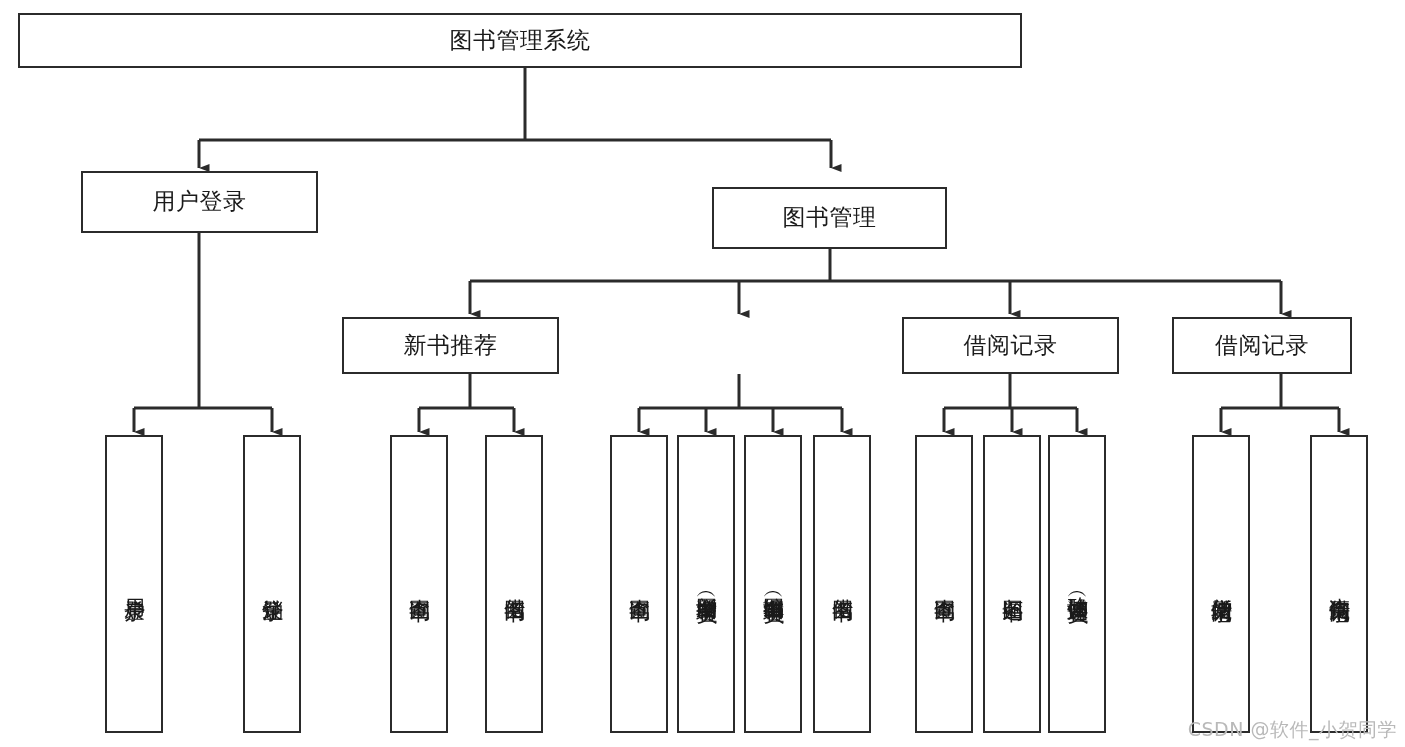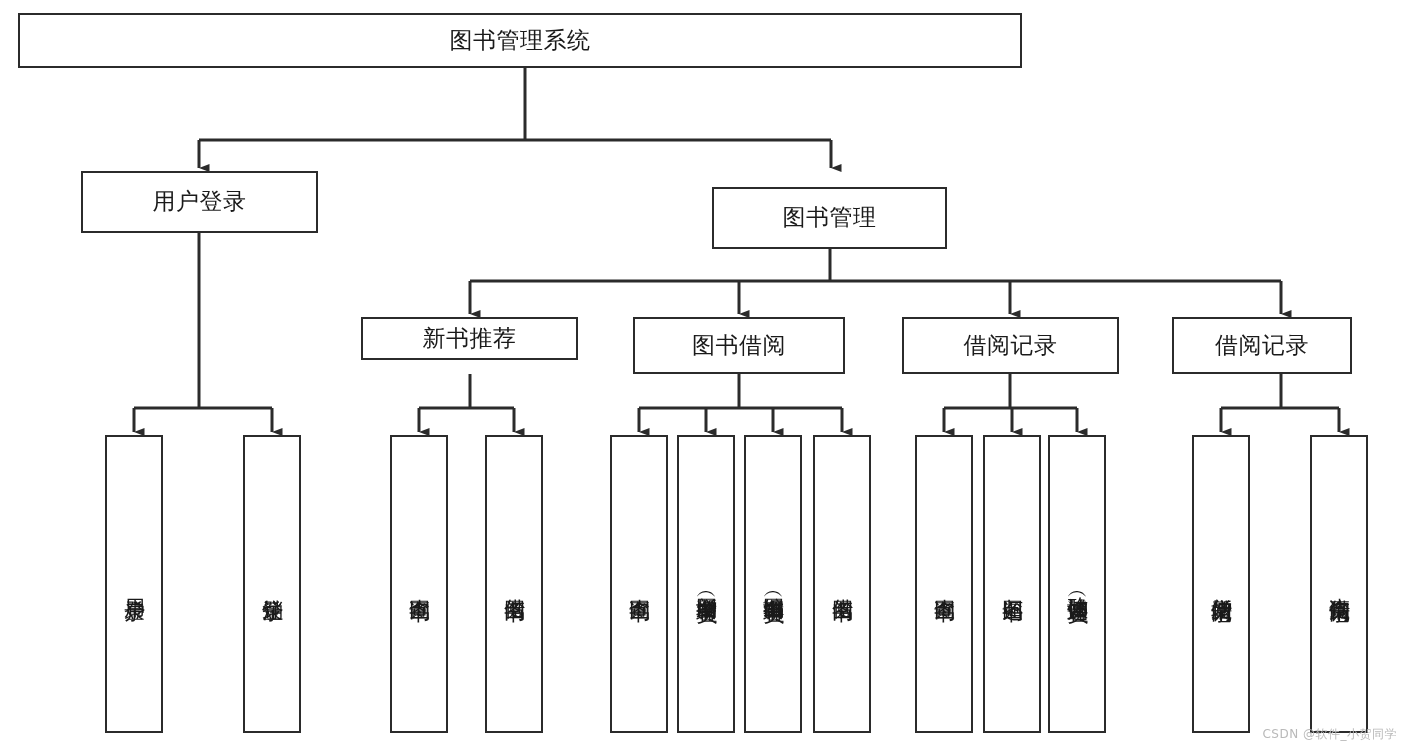--- a/index.html
+++ b/index.html
@@ -50,21 +50,21 @@
     line-height: 1.22;
     color: #1a1a1a;
     letter-spacing: 1px;
     white-space: nowrap;
     text-align: center;
   }
   .watermark {
     position: absolute;
     right: 8px;
     bottom: 4px;
-    font-size: 12px;
+    font-size: 19px;
     color: #b9b9b9;
     white-space: nowrap;
     letter-spacing: 0.5px;
   }
 </style>
 </head>
 <body>
 
 <div id="canvas">
 
@@ -135,27 +135,24 @@
   </div>
 
   <div class="node-box" style="left:81px; top:171px; width:237px; height:62px;">
     <span class="node-label-h">用户登录</span>
   </div>
 
   <div class="node-box" style="left:712px; top:171px; width:235px; height:62px;margin-top:16px;">
     <span class="node-label-h">图书管理</span>
   </div>
 
-  <div class="node-box" style="left:361px; top:317px; width:217px; height:43px;">
+  <div class="node-box" style="left:342px; top:317px; width:217px; height:57px;">
     <span class="node-label-h">新书推荐</span>
   </div>
 
-  <div class="node-box" style="left:633px; top:317px; width:212px; height:57px;">
-    <span class="node-label-h">图书借阅</span>
-  </div>
 
   <div class="node-box" style="left:902px; top:317px; width:217px; height:57px;">
     <span class="node-label-h">借阅记录</span>
   </div>
 
   <div class="node-box" style="left:1172px; top:317px; width:180px; height:57px;">
     <span class="node-label-h">借阅记录</span>
   </div>
 
   <div class="node-box leaf" style="left:105px; top:435px; width:58px; height:298px;">

